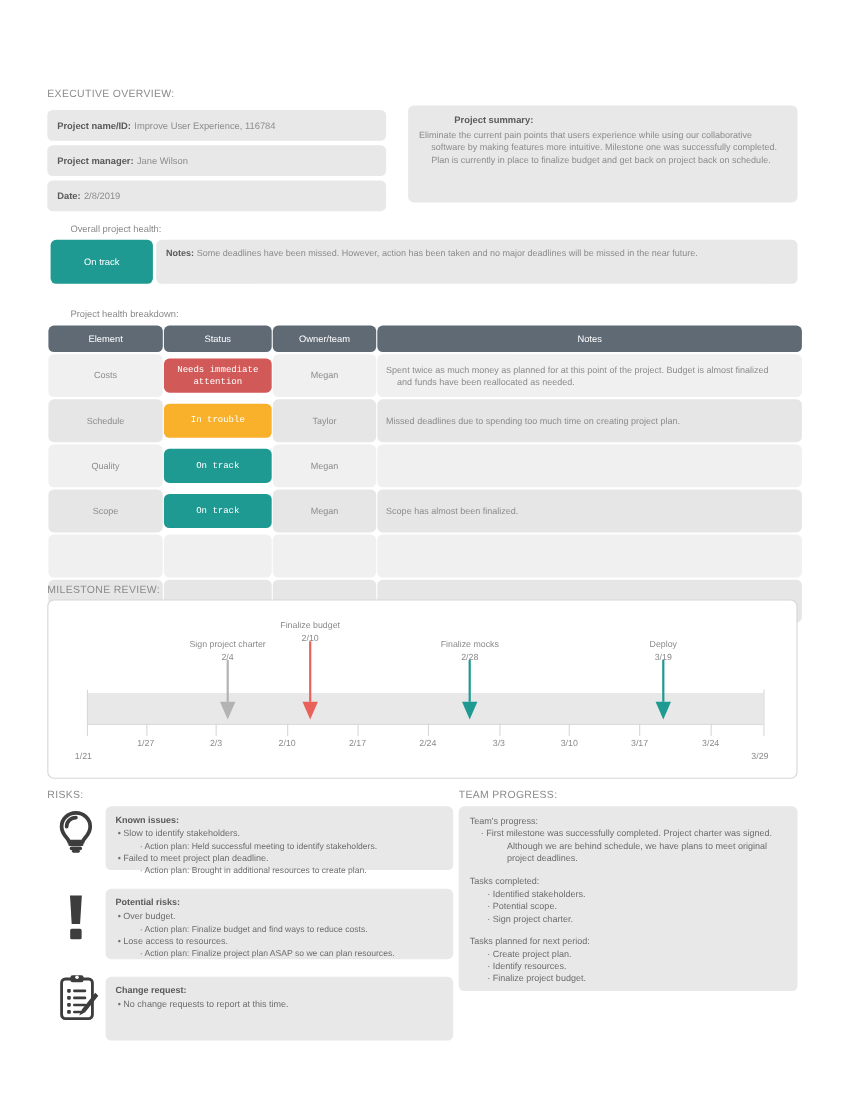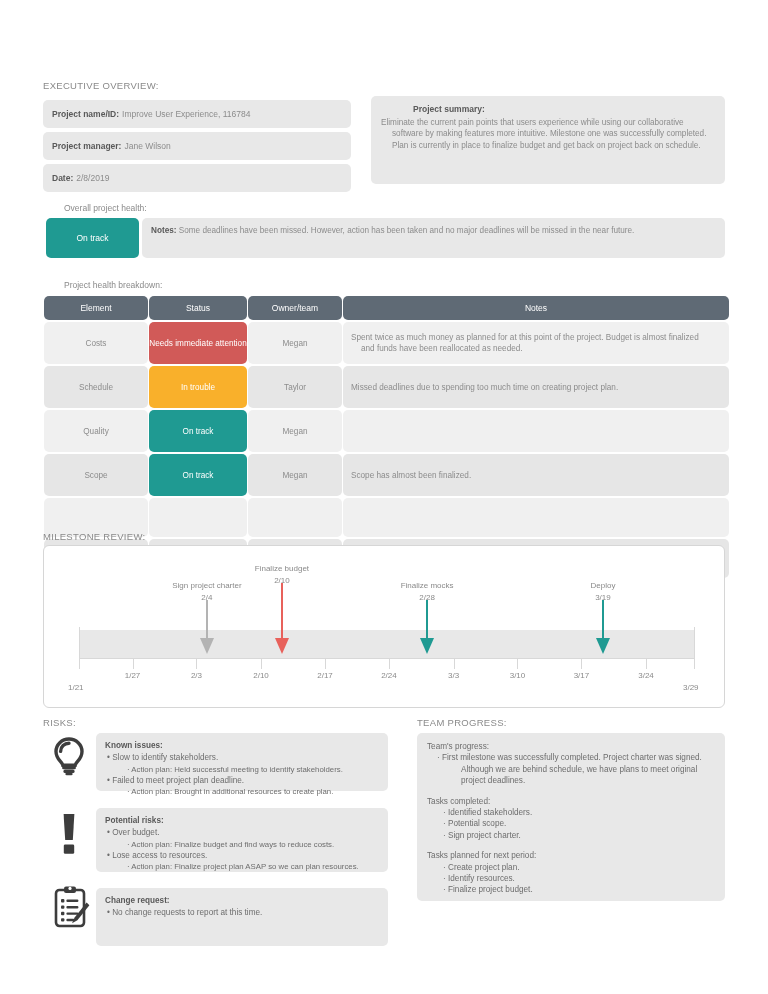--- a/index.html
+++ b/index.html
@@ -80,22 +80,23 @@
   }
   #health-table tr.r-odd td{background:#f0f0f0;}
   #health-table tr.r-even td{background:#e6e6e6;}
   #health-table td.notes-cell{
     text-align:left;padding:4px 8px;line-height:11px;
   }
   #health-table td.notes-cell .ind{display:block;padding-left:10px;}
   .status-pill{
     display:flex;align-items:center;justify-content:center;
     border-radius:5px;color:#ffffff;font-size:8.2px;
-    height:42px;line-height:11px;text-align:center;
+    height:31px;line-height:11px;text-align:center;
     margin:0;
+    font-family:Liberation Mono, monospace;
   }
   td.status-cell{padding:0 !important;background:transparent !important;}
 
   
   #ms-title{position:absolute;left:43px;top:531px;}
   #ms-box{
     position:absolute;left:43px;top:545px;width:682px;height:163px;
     border:1px solid #d6d6d6;border-radius:6px;box-sizing:border-box;
     background:#fff;
   }
@@ -125,21 +126,21 @@
     position:absolute;font-size:8px;color:#8a8a8a;text-align:center;
     transform:translateX(-50%);white-space:nowrap;line-height:12px;
   }
   .ms-lbl .d{display:block;}
 
   
   #risks-title{position:absolute;left:43px;top:717px;}
   #team-title{position:absolute;left:417px;top:717px;}
 
   .risk-panel{
-    position:absolute;left:96px;width:292px;
+    position:absolute;left:96px;width:316px;
     padding:7px 9px;box-sizing:border-box;font-size:8.2px;line-height:11.3px;
   }
   #risk-known{top:733px;height:58px;}
   #risk-potential{top:808px;height:64px;}
   #risk-change{top:888px;height:58px;}
   .risk-panel .hdr{font-weight:bold;color:#595959;display:block;margin-bottom:1px;}
   .b1{display:block;padding-left:2px;}
   .b2{display:block;padding-left:22px;font-size:7.8px;}
   .icon-wrap{position:absolute;left:52px;}
   #icon-bulb{top:736px;}

